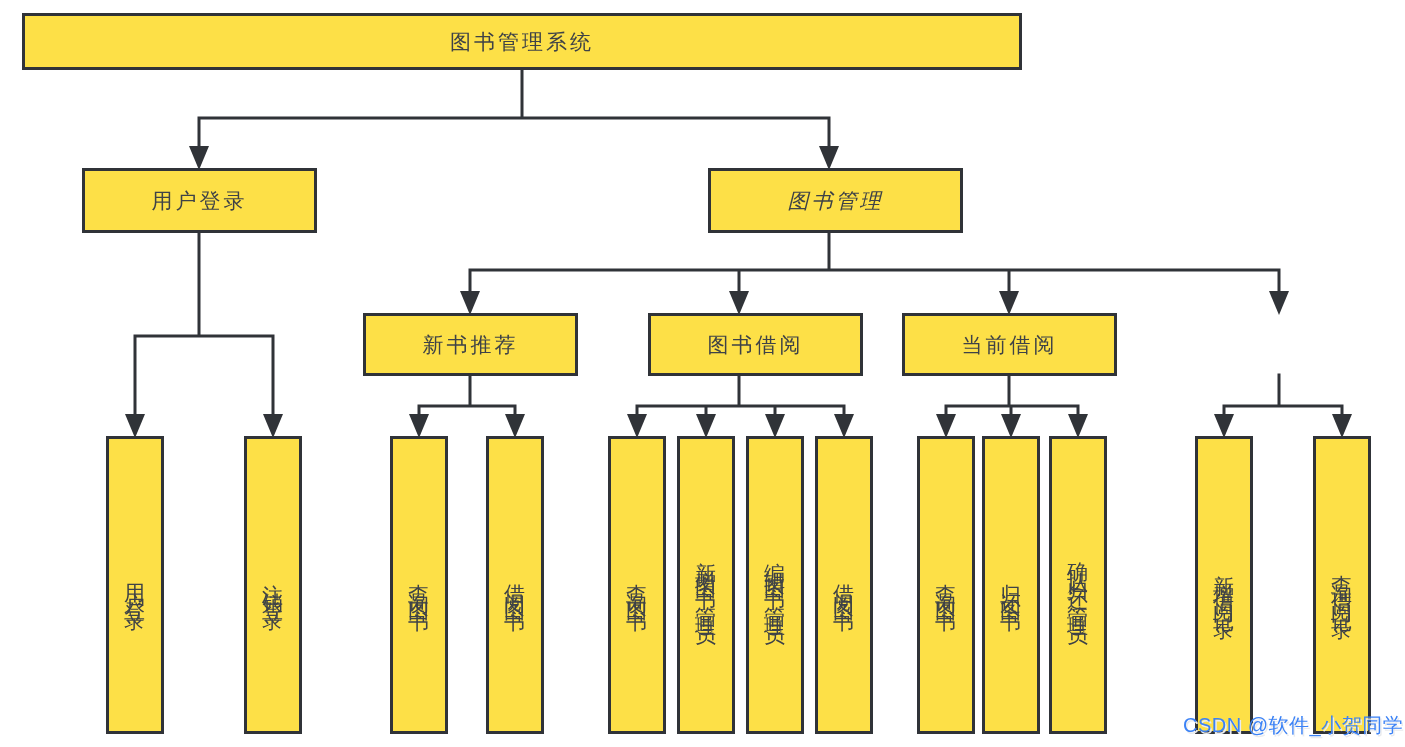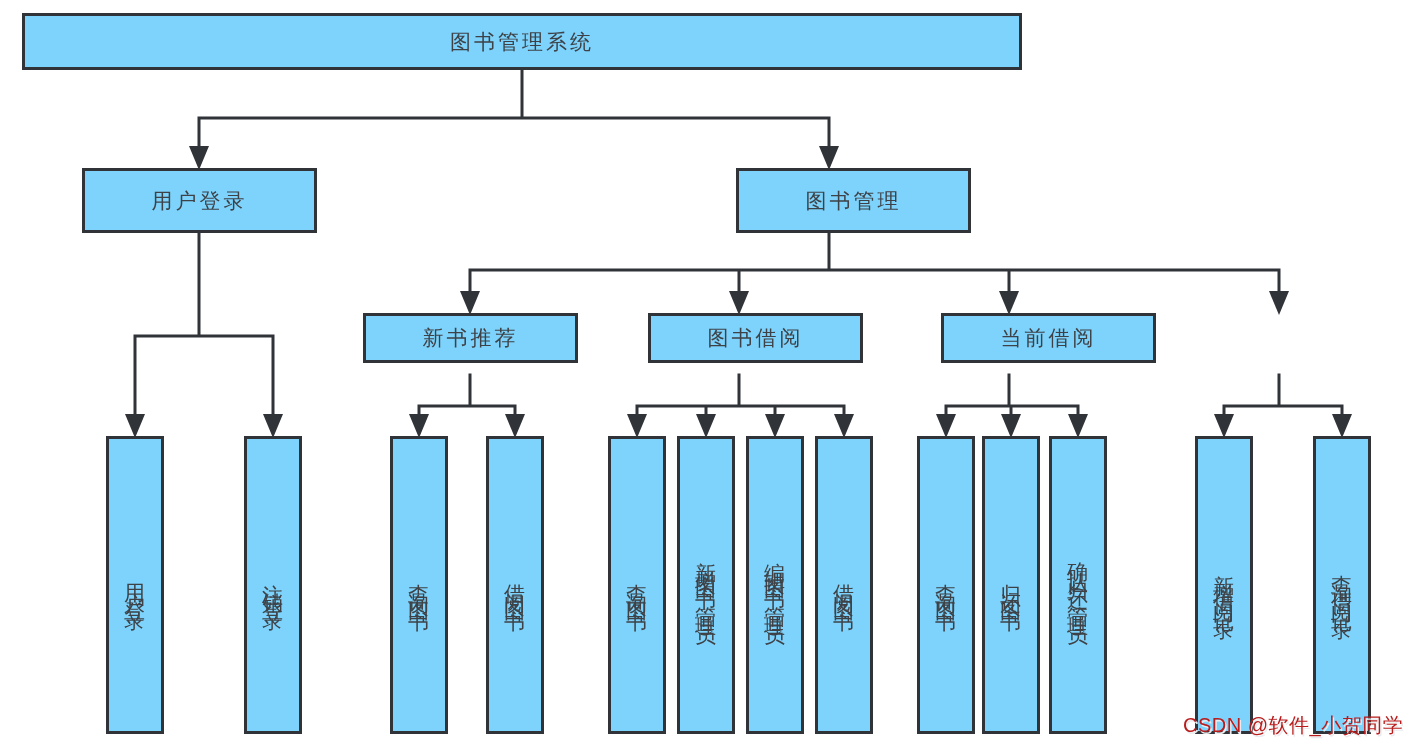--- a/index.html
+++ b/index.html
@@ -8,54 +8,54 @@
     width:1405px;height:747px;
     background:#ffffff;
     font-family:"Liberation Sans", sans-serif;
     overflow:hidden;
   }
   .wires{position:absolute;left:0;top:0;width:1405px;height:747px;}
   .box{
     position:absolute;
     box-sizing:border-box;
     border:3px solid #303338;
-    background:#7dd3fc;
+    background:#fde047;
     display:flex;align-items:center;justify-content:center;
     color:#3e4247;
   }
   .node-h{font-size:21px;letter-spacing:3px;white-space:nowrap;}
   .node-v{font-size:21px;}
   .node-v .vtext{
     writing-mode:vertical-rl;
     text-orientation:mixed;
     letter-spacing:9px;
     line-height:1;
     white-space:nowrap;
   }
   
   .n-root{left:22px;top:13px;width:1000px;height:57px;}
   
   .n-userlogin{left:82px;top:168px;width:235px;height:65px;}
-  .n-bookmgmt{left:736px;top:168px;width:235px;height:65px;}
+  .n-bookmgmt{left:708px;top:168px;width:255px;height:65px;font-style:italic;}
   
-  .n-l3{top:313px;width:215px;height:50px;}
+  .n-l3{top:313px;width:215px;height:63px;}
   .n-newbook{left:363px;}
   .n-borrow{left:632px;margin-left:16px;}
-  .n-current{left:941px;}
+  .n-current{left:902px;}
   .n-records{left:1172px;}
   
   .leaf{top:436px;width:58px;height:298px;}
   .lf-a1{left:106px;} .lf-a2{left:244px;}
   .lf-b1{left:390px;} .lf-b2{left:486px;}
   .lf-c1{left:608px;} .lf-c2{left:677px;} .lf-c3{left:746px;} .lf-c4{left:815px;}
   .lf-d1{left:917px;} .lf-d2{left:982px;} .lf-d3{left:1049px;}
   .lf-e1{left:1195px;} .lf-e2{left:1313px;}
   .watermark{
     position:absolute;left:1183px;top:712px;
-    font-size:20px;color:#b91c1c;
+    font-size:20px;color:#3b82f6;
     text-shadow:1.5px 1.5px 0 #e9ebee;
     letter-spacing:0.5px;white-space:nowrap;
   }
 </style>
 </head>
 <body>
 
 <div class="stage">
 
   <svg class="wires" viewBox="0 0 1405 747" xmlns="http://www.w3.org/2000/svg">

